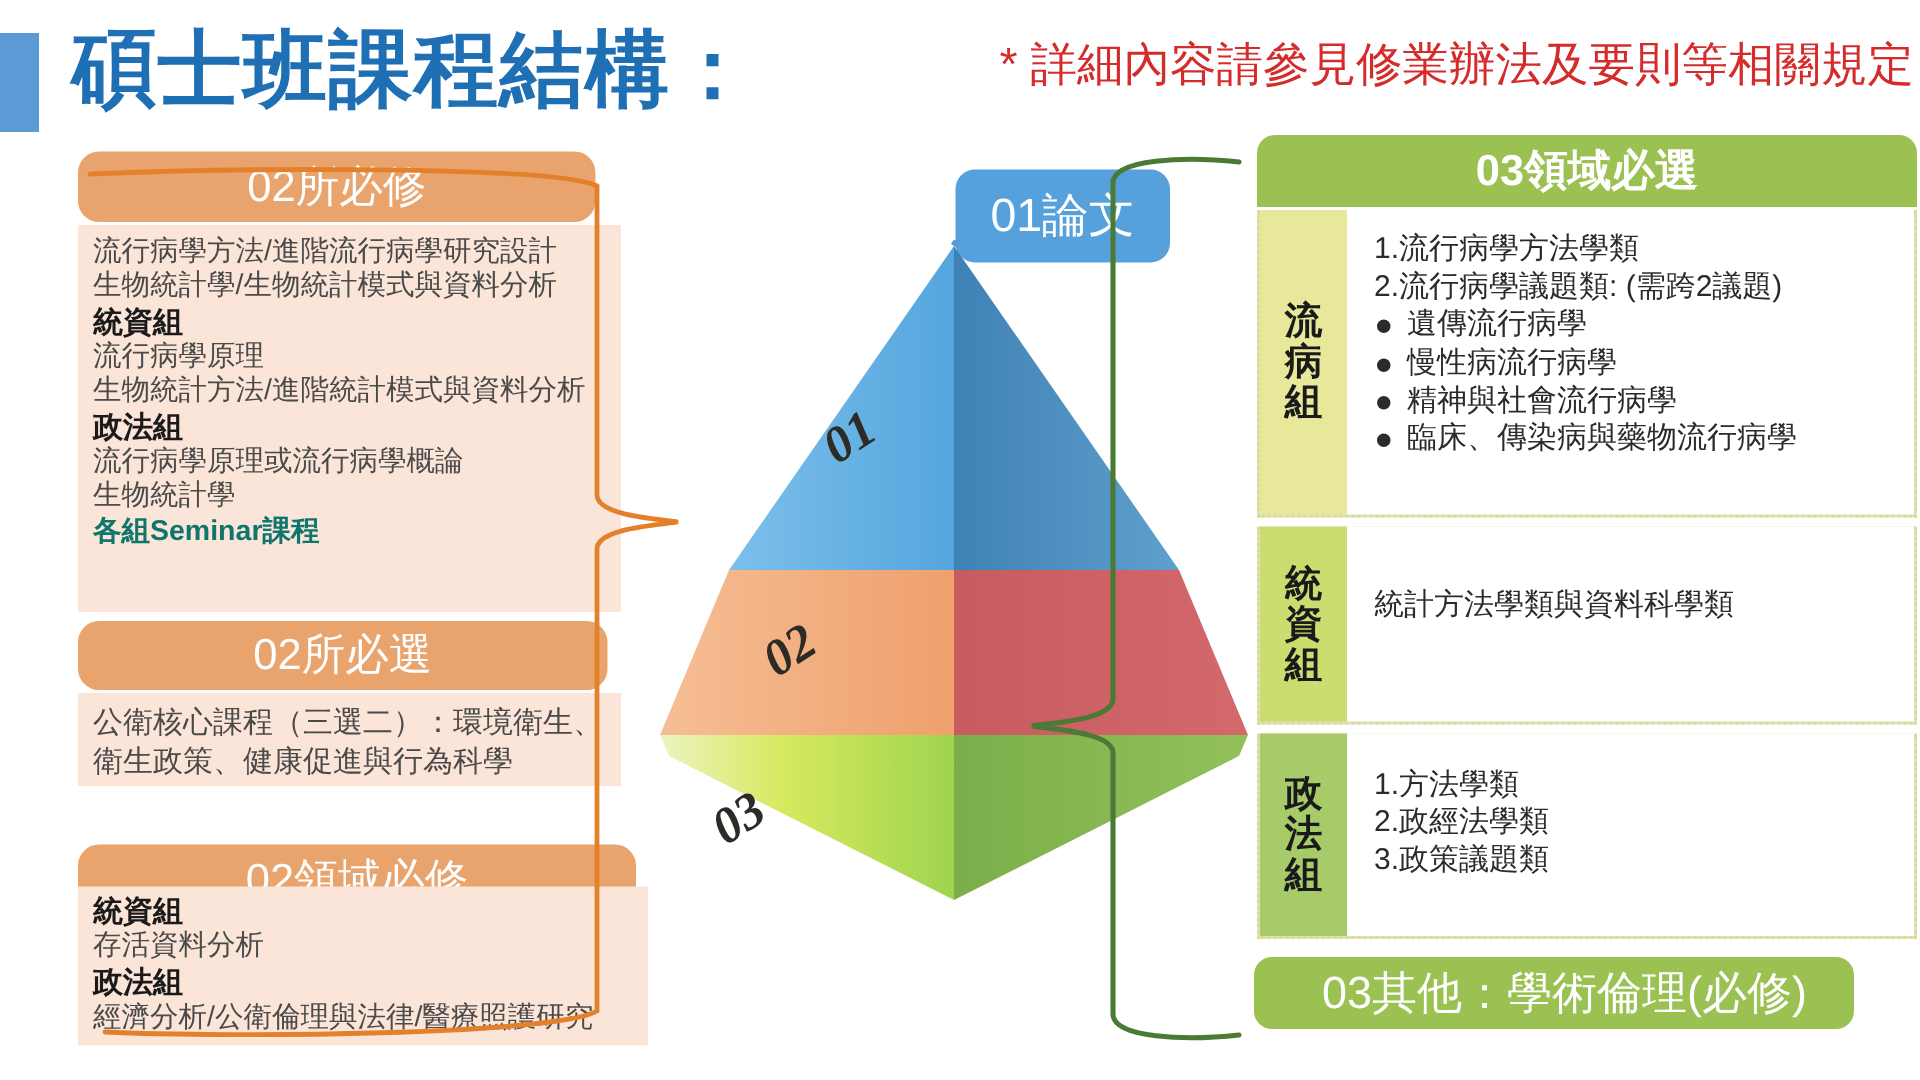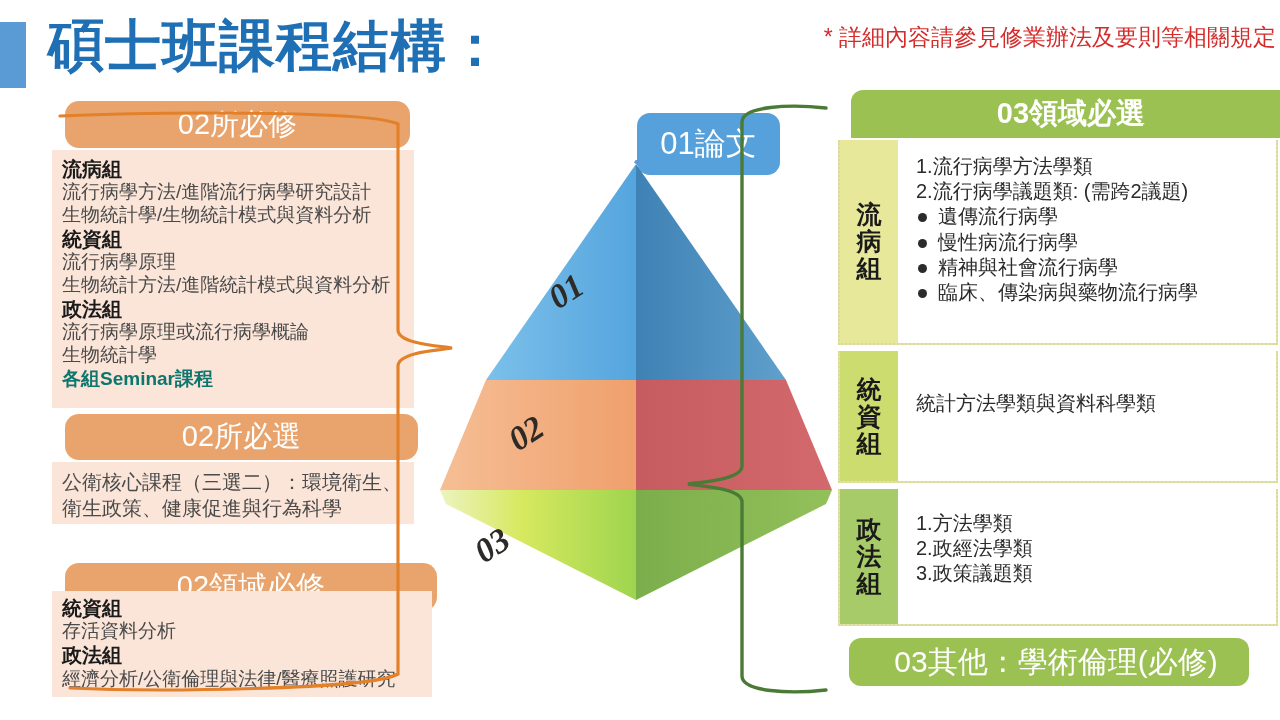--- a/index.html
+++ b/index.html
@@ -38,35 +38,34 @@
     color: #1F6FB5;
     letter-spacing: 1px;
     line-height: 1.15;
     white-space: nowrap;
   }
 
   #top-note {
     position: absolute;
     right: 4px;
     top: 22px;
-    font-size: 23px;
+    font-size: 31px;
     color: #D42B2B;
     white-space: nowrap;
   }
 
   
   .pill-header {
     position: absolute;
     border-radius: 14px;
     color: #ffffff;
     display: flex;
     align-items: center;
     justify-content: center;
     white-space: nowrap;
-    margin-left: 13px;
   }
   .pill-orange { background: #E8A46C; }
   .pill-green  { background: #9BC153; }
 
   .body-box {
     position: absolute;
     background: #FBE5D8;
   }
 
   .grp-title {
@@ -239,21 +238,20 @@
 
   <div id="title-accent-bar"></div>
   <div id="page-title">碩士班課程結構：</div>
   <div id="top-note">* 詳細內容請參見修業辦法及要則等相關規定</div>
 
   <div class="pill-header pill-orange" id="hdr-02-required">
     <span>02所必修</span>
   </div>
 
   <div class="body-box" id="box-02-required">
-    <div class="grp-title">流病組</div>
     <div class="grp-line">流行病學方法/進階流行病學研究設計</div>
     <div class="grp-line">生物統計學/生物統計模式與資料分析</div>
 
     <div class="grp-title">統資組</div>
     <div class="grp-line">流行病學原理</div>
     <div class="grp-line">生物統計方法/進階統計模式與資料分析</div>
 
     <div class="grp-title">政法組</div>
     <div class="grp-line">流行病學原理或流行病學概論</div>
     <div class="grp-line">生物統計學</div>

